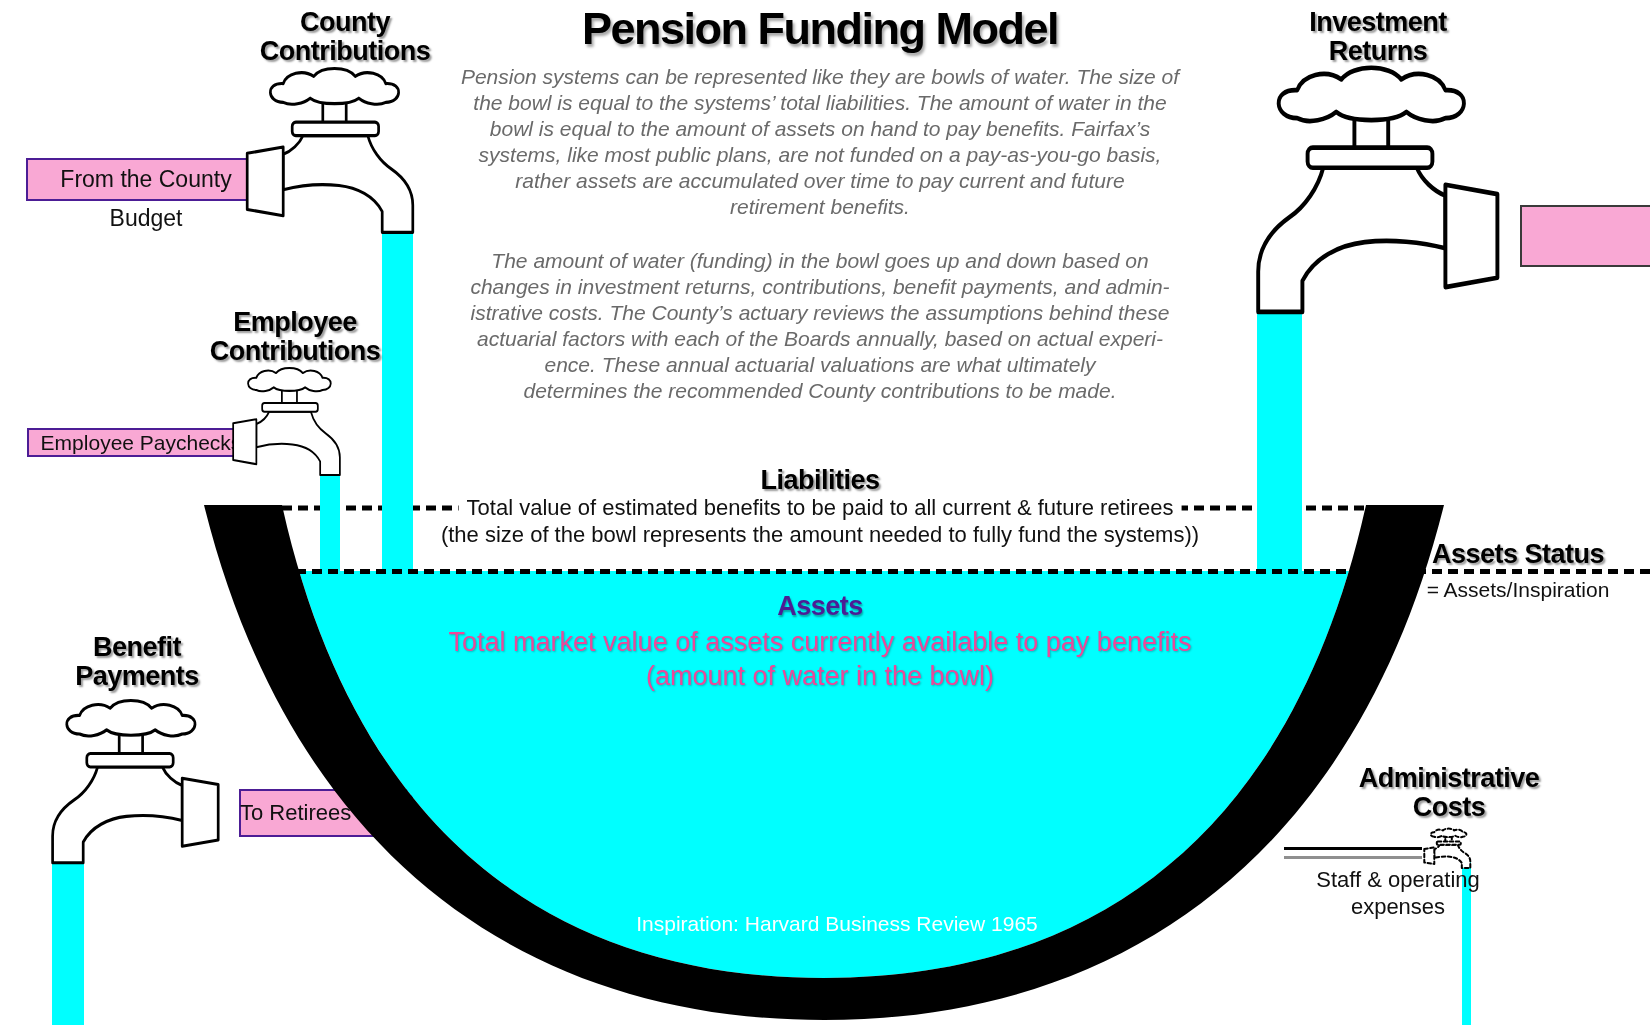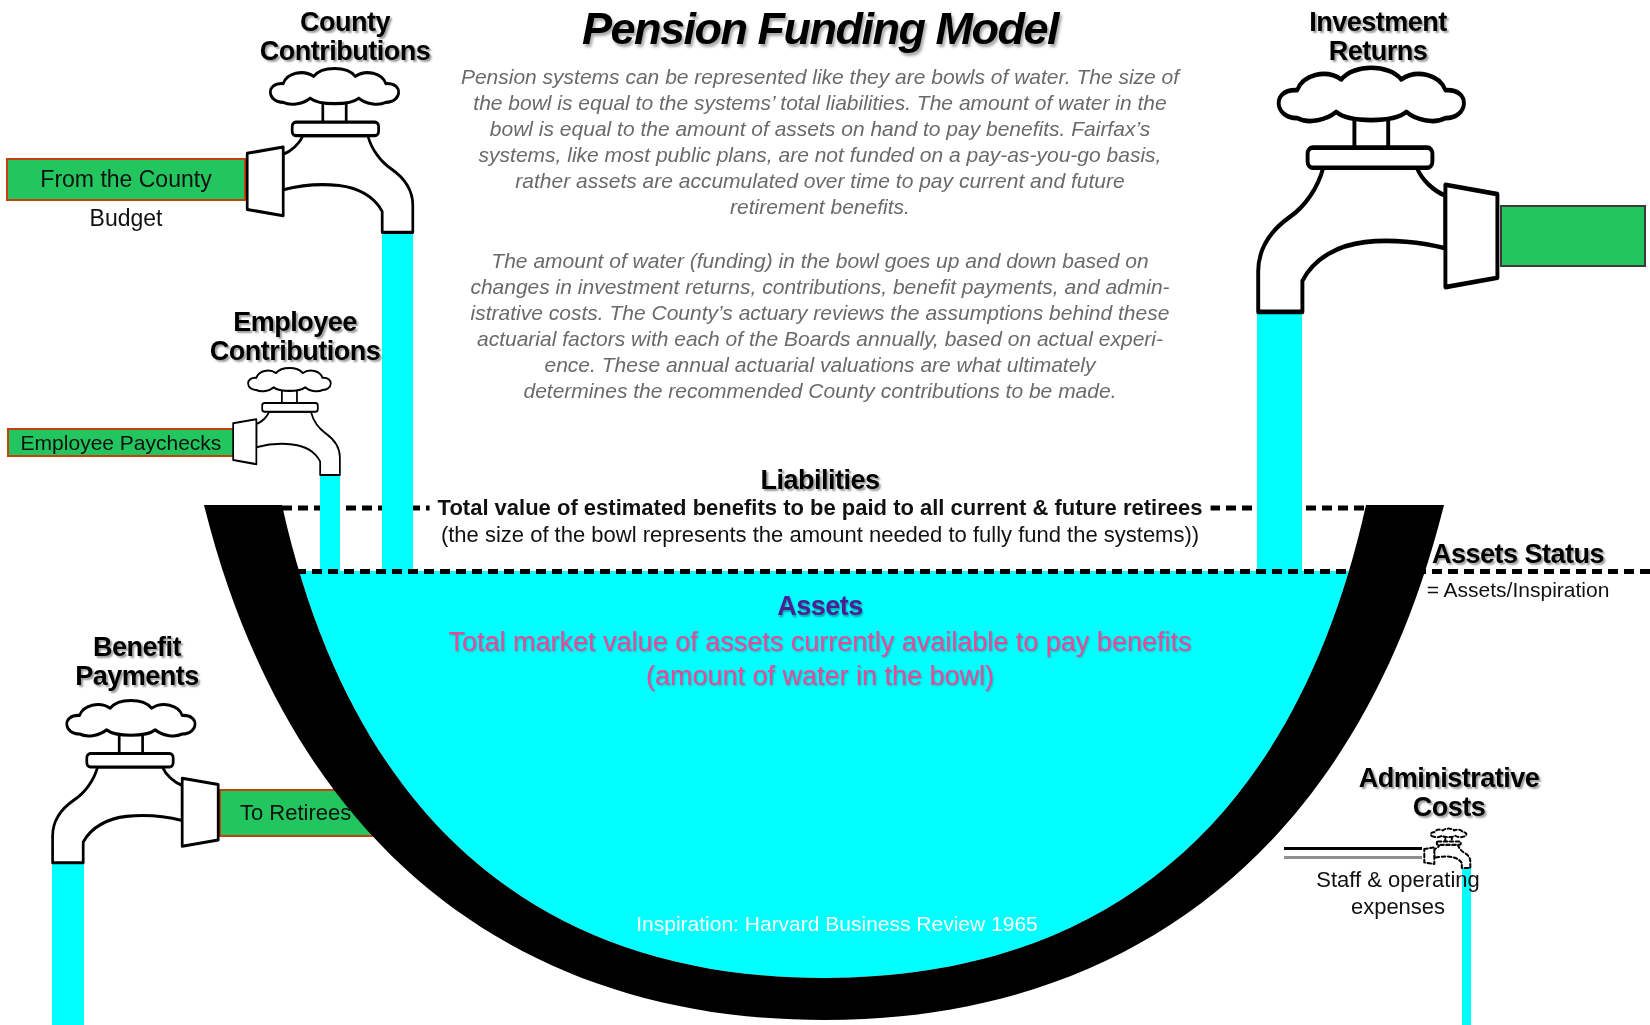--- a/index.html
+++ b/index.html
@@ -6,39 +6,40 @@
   .canvas {
     position:relative; width:1650px; height:1025px; background:#ffffff;
     overflow:hidden; font-family:"Liberation Sans", sans-serif; color:#000;
   }
   .abs { position:absolute; }
   .z1 { z-index:1; } .z3 { z-index:3; } .z4 { z-index:4; }
   svg.scene { position:absolute; left:0; top:0; z-index:2; }
 
   .title {
     font-size:45px; font-weight:bold; letter-spacing:-1.5px; line-height:50px;
-    text-align:center; text-shadow:2px 3px 3px rgba(0,0,0,0.35);font-style:italic;
+    text-align:center; text-shadow:2px 3px 3px rgba(0,0,0,0.35);
   }
   .para {
     font-size:21px; line-height:26px; font-style:italic; color:#6a6a6a;
     text-align:center;
   }
   .heading {
     font-size:27px; font-weight:bold; line-height:29px; letter-spacing:-0.5px;
     text-align:center; text-shadow:2px 2px 2px rgba(0,0,0,0.4);
   }
   .plain22 { font-size:22px; line-height:26px; color:#111; }
   .centerx { transform:translateX(-50%); white-space:nowrap; }
-  .whitebg { background:#fff; padding:0 8px;font-weight:bold; }
+  .whitebg { background:#fff; padding:0 8px; }
   .white-txt { color:#4c1d95; text-shadow:1px 2px 2px rgba(0,0,0,0.35); }
   .assets-line { font-size:27px; color:#ec4899; text-shadow:1px 1px 2px rgba(0,0,0,0.25); }
 
   .boxlabel {
-    border:2px solid #c2410c; background:#22c55e; text-align:center; color:#111;
+    border:2px solid #4c1d95; background:#f9a8d4; text-align:center; color:#111;
     box-sizing:border-box;
+    margin-left:20px;
   }
   #box-county   { left:6px;    top:158px; width:240px; height:43px; font-size:23px; line-height:39px; }
   #box-paychecks{ left:7px;    top:428px; width:228px; height:29px; font-size:21px; line-height:25px; }
   #box-retirees { left:219px;  top:789px; width:174px; height:48px; }
   #box-investment{ left:1500px; top:205px; width:146px; height:62px; border-color:#3a3a3a; }
 
   .dash {
     height:5px;
     background-image:repeating-linear-gradient(90deg,#000 0,#000 10px,transparent 10px,transparent 16px);
   }

